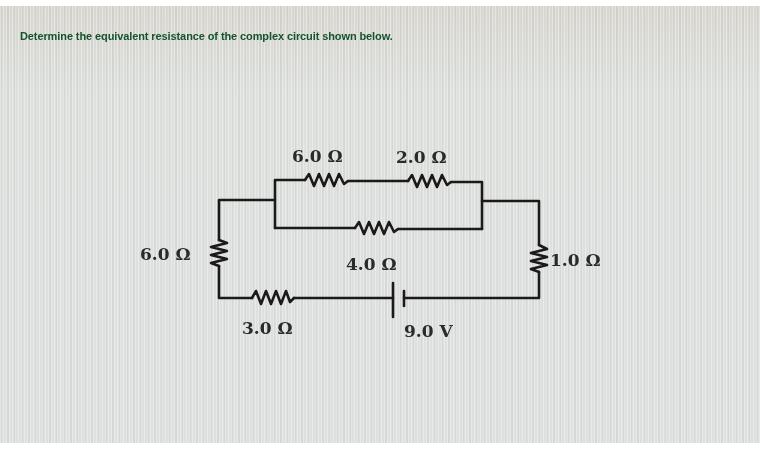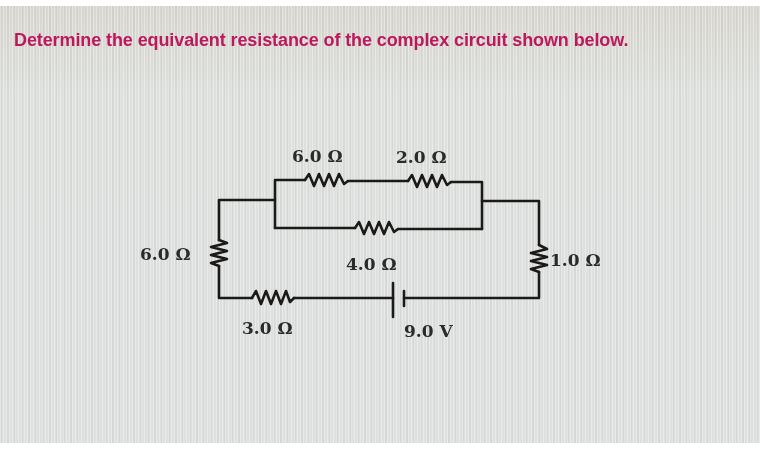--- a/index.html
+++ b/index.html
@@ -10,23 +10,23 @@
   }
   .photo {
     position: absolute; left: 0; top: 6px; width: 760px; height: 437px;
     background-color: #dcdfdc;
     background-image:
       repeating-linear-gradient(90deg, rgba(255,255,255,0.35) 0px, rgba(255,255,255,0.35) 1px, rgba(0,0,0,0) 1px, rgba(0,0,0,0) 3px),
       repeating-linear-gradient(90deg, rgba(120,120,120,0.08) 0px, rgba(120,120,120,0.08) 2px, rgba(0,0,0,0) 2px, rgba(0,0,0,0) 7px),
       linear-gradient(180deg, #d8d6cf 0%, #dde0dd 20%, #dde0df 100%);
   }
   .question {
-    position: absolute; left: 14px; top: 30px;
+    position: absolute; left: 20px; top: 30px;
     font-family: "Liberation Sans", sans-serif;
-    font-weight: bold; font-size: 18px; color: #be185d;
+    font-weight: bold; font-size: 11px; color: #14532d;
     letter-spacing: -0.1px; white-space: nowrap;
   }
   svg.circuit { position: absolute; left: 0; top: 0; }
   .lbl {
     font-family: "DejaVu Serif", "Liberation Serif", serif;
     font-weight: bold; font-size: 17px; fill: #2a2a2a;
   }
 </style>
 </head>
 <body>

